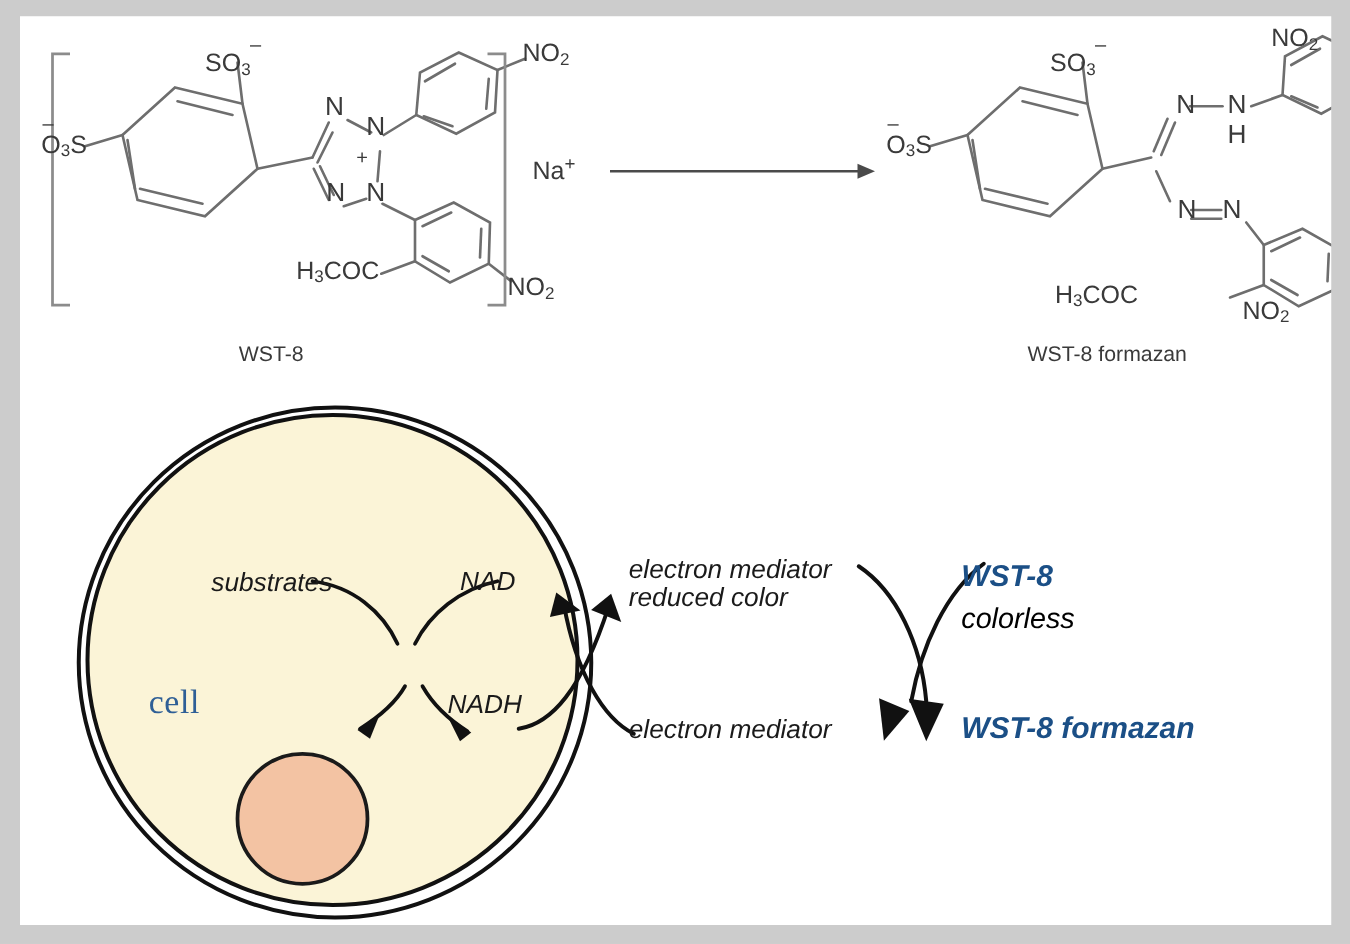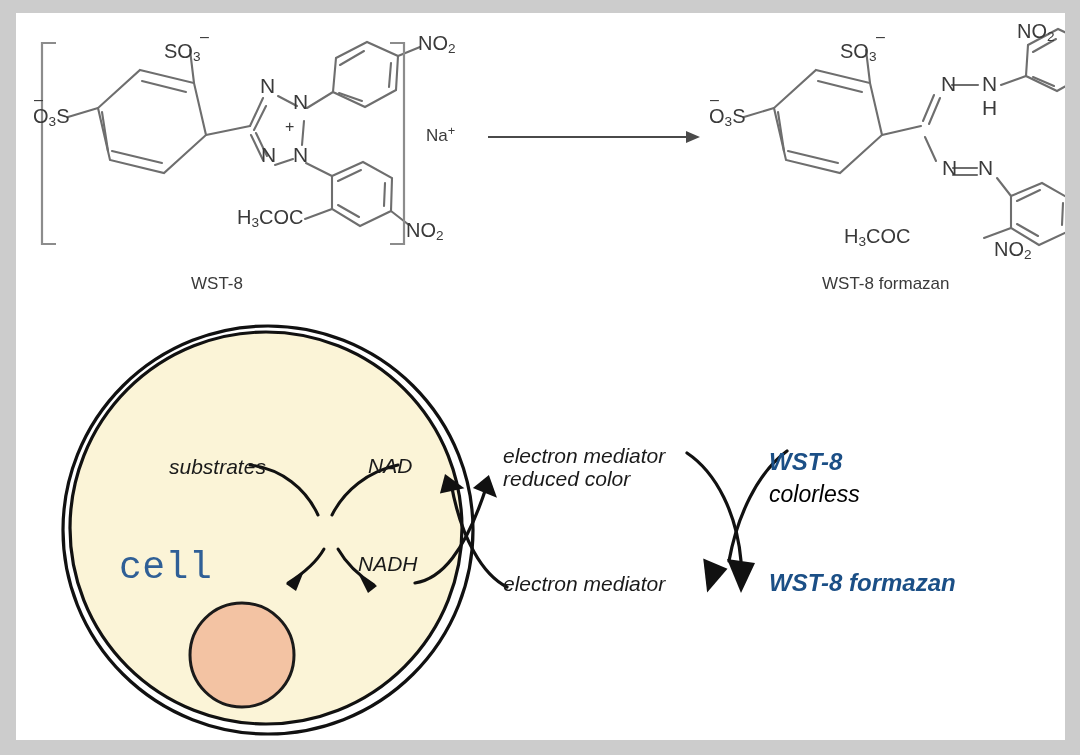--- a/index.html
+++ b/index.html
@@ -50,39 +50,39 @@
   .caption {
     position: absolute;
     font-family: "Liberation Sans", sans-serif;
     font-size: 17px;
     color: #3a3a3a;
     white-space: nowrap;
   }
   .na-label {
     position: absolute;
     font-family: "Liberation Sans", sans-serif;
-    font-size: 17px;
+    font-size: 20px;
     color: #3a3a3a;
   }
   .na-label sup { font-size: 0.75em; vertical-align: 0.5em; }
 
   
   .bio-label {
     position: absolute;
     font-family: "Liberation Sans", sans-serif;
     font-style: italic;
     font-size: 21px;
     color: #1a1a1a;
     white-space: nowrap;
     line-height: 1.08;
   }
   .cell-word {
     position: absolute;
-    font-family: Liberation Mono, monospace;
-    font-size: 38px;
+    font-family: Liberation Serif, serif;
+    font-size: 27px;
     color: #2f5f96;
     letter-spacing: 0.5px;
   }
   .prod-bold {
     position: absolute;
     font-family: "Liberation Sans", sans-serif;
     font-style: italic;
     font-weight: bold;
     font-size: 24px;
     color: #1b4f86;

